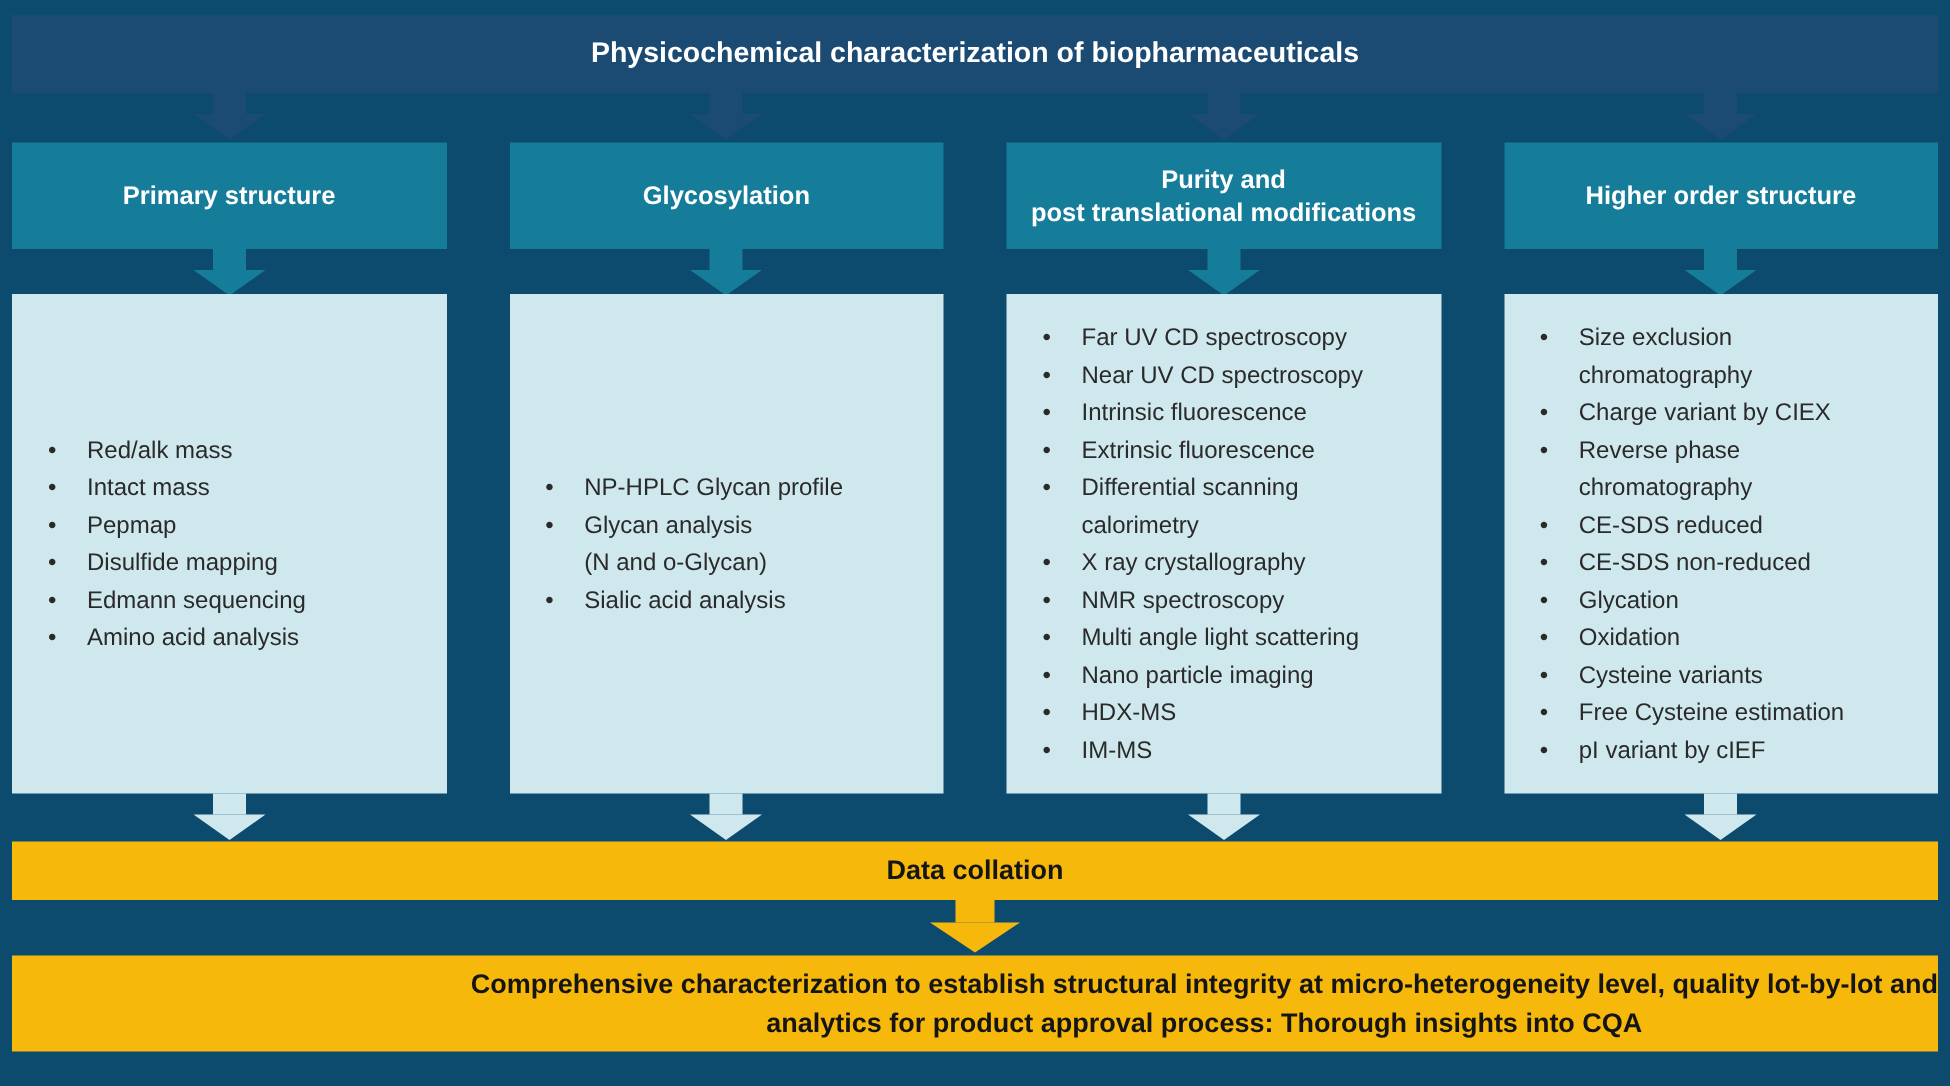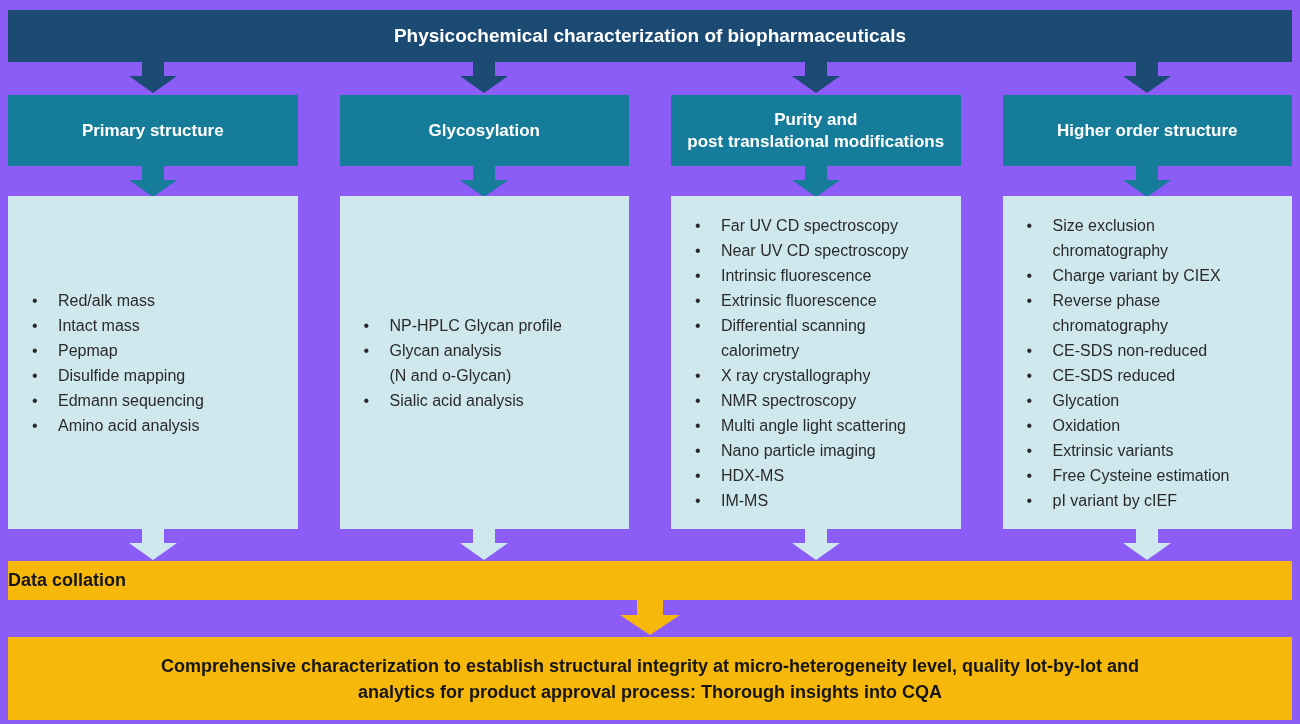--- a/index.html
+++ b/index.html
@@ -6,21 +6,21 @@
     margin: 0;
     padding: 0;
     background: #ffffff;
     font-family: "Liberation Sans", sans-serif;
   }
   .page {
     width: 1300px;
     height: 724px;
     box-sizing: border-box;
     padding: 10px 8px 6px 8px;
-    background: #8b5cf6;
+    background: #0c4a6e;
     overflow: hidden;
   }
   .grid {
     display: grid;
     grid-template-columns: repeat(4, 1fr);
     column-gap: 42px;
   }
   
   .top-bar {
     height: 52px;
@@ -118,33 +118,33 @@
     left: 0;
     top: 0;
     color: #2a2a2a;
   }
   
   .collation-bar {
     height: 39px;
     background: #f7b80c;
     display: flex;
     align-items: center;
-    justify-content: flex-start;
+    justify-content: center;
   }
   .collation-bar span {
     color: #151515;
     font-size: 18px;
     font-weight: bold;
   }
   .conclusion-bar {
-    height: 83px;
+    height: 64px;
     background: #f7b80c;
     display: flex;
     align-items: center;
-    justify-content: center;
+    justify-content: flex-end;
     text-align: center;
   }
   .conclusion-bar span {
     color: #151515;
     font-size: 18px;
     font-weight: bold;
     line-height: 26px;
     white-space: pre-line;
   }
 </style>
@@ -262,25 +262,25 @@
           <li>IM-MS</li>
         </ul>
     </div>
     <div class="list-box">
       <ul>
           <li>Size exclusion
 chromatography</li>
           <li>Charge variant by CIEX</li>
           <li>Reverse phase
 chromatography</li>
+          <li>CE-SDS reduced</li>
           <li>CE-SDS non-reduced</li>
-          <li>CE-SDS reduced</li>
           <li>Glycation</li>
           <li>Oxidation</li>
-          <li>Extrinsic variants</li>
+          <li>Cysteine variants</li>
           <li>Free Cysteine estimation</li>
           <li>pI variant by cIEF</li>
         </ul>
     </div>
   </div>
 
   <div class="arrow-row light-arrows grid">
     <div class="cell">
         <div class="arrow light">
           <div class="stem"></div>

